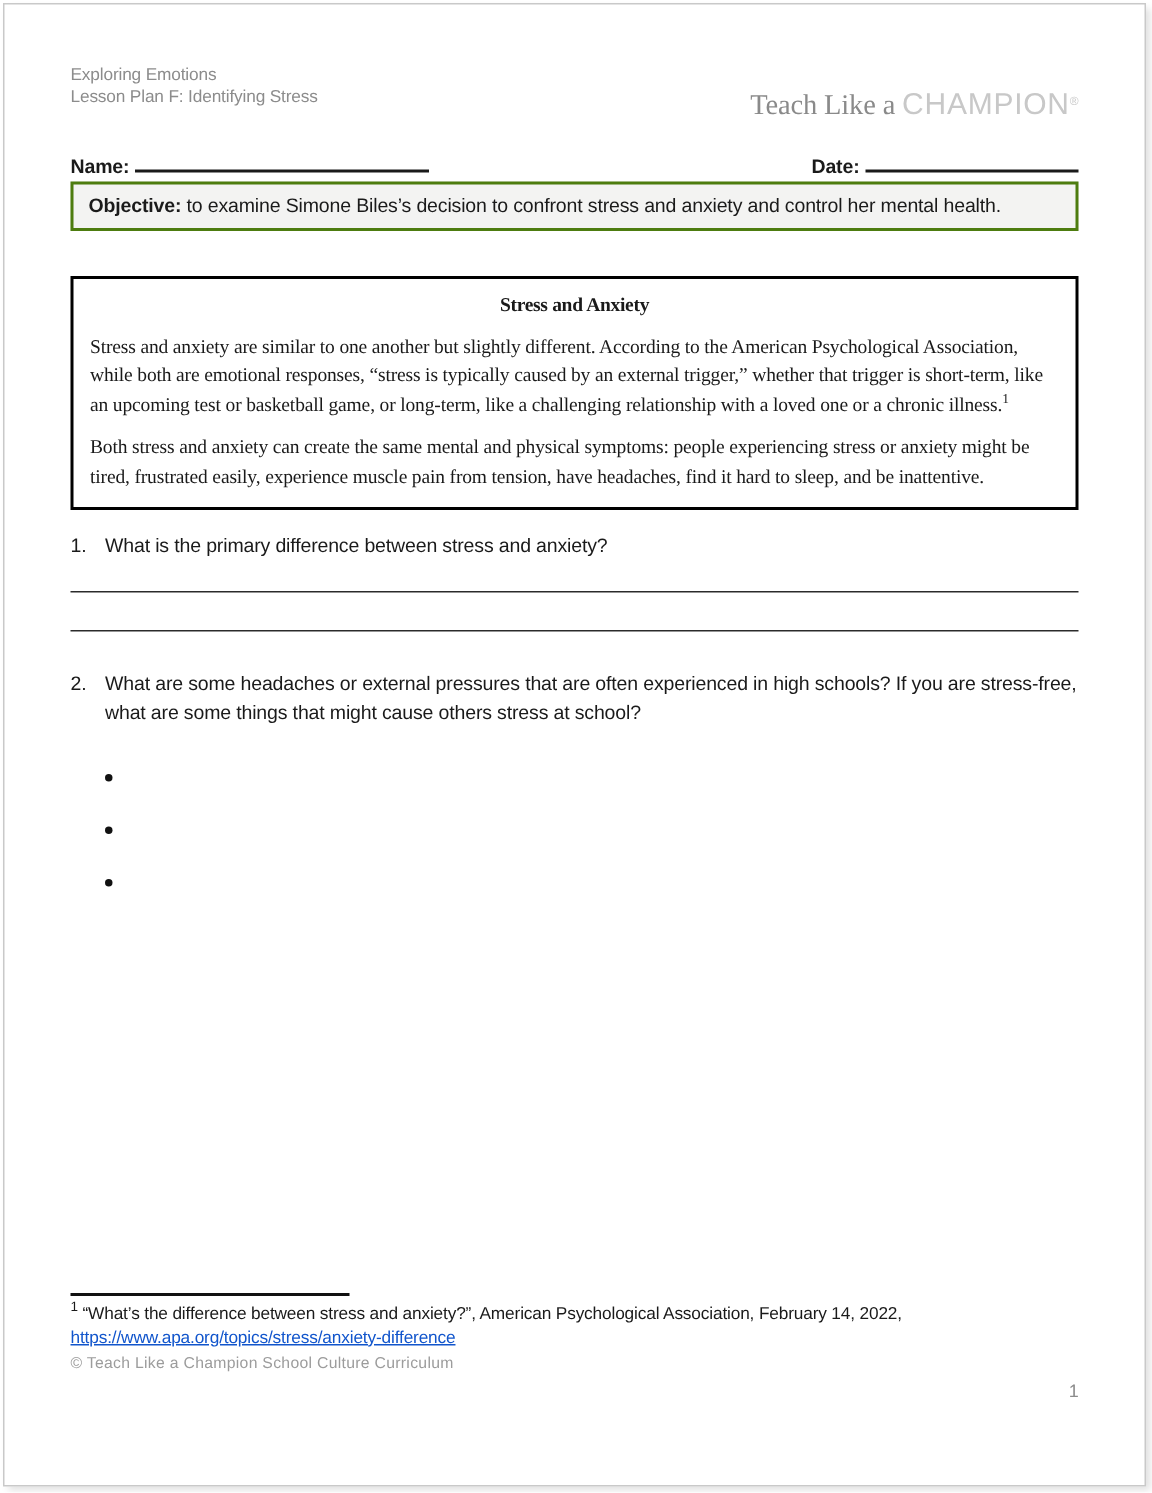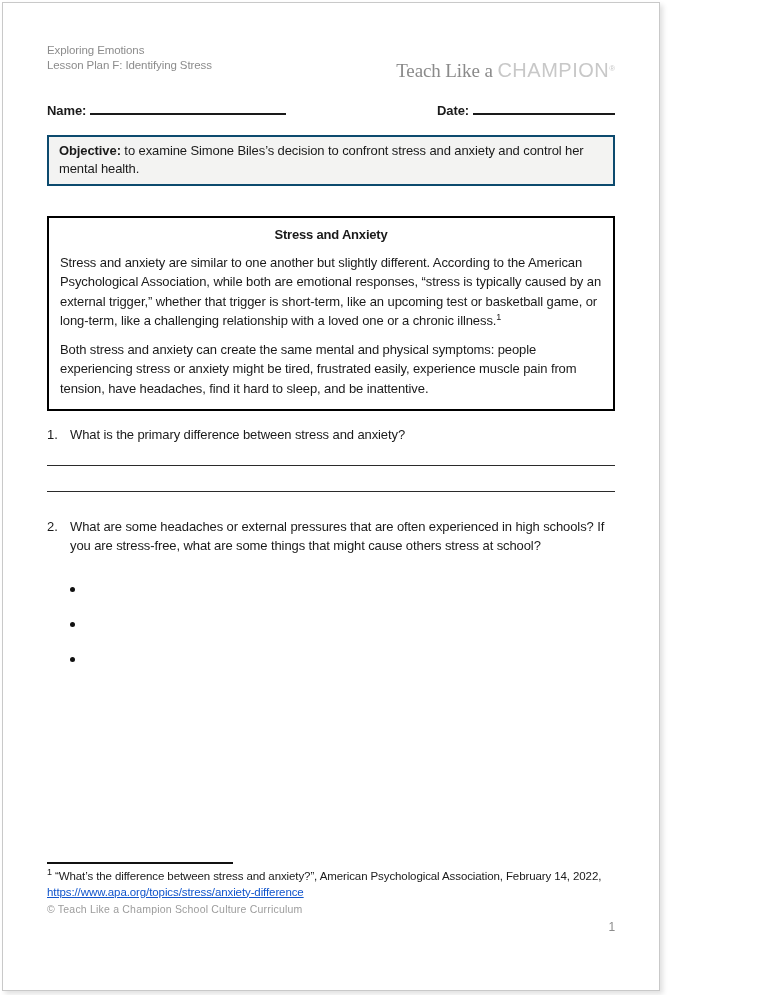--- a/index.html
+++ b/index.html
@@ -4,21 +4,21 @@
 <style>
   * { margin: 0; padding: 0; box-sizing: border-box; }
   html, body { background: #ffffff; }
   body {
     width: 768px; height: 995px;
     font-family: "Liberation Sans", sans-serif;
     color: #1a1a1a;
     overflow: hidden;
   }
   .page {
-    width: 658px; height: 989px;
+    width: 762px; height: 989px;
     margin: 2px;
     background: #ffffff;
     border: 1px solid #c9c9c9;
     box-shadow: 3px 3px 5px rgba(0,0,0,0.12);
     display: flex;
     flex-direction: column;
     padding: 0 44px;
     letter-spacing: -0.1px;
   }
   
@@ -60,36 +60,37 @@
   .doc-title {
     margin-top: 15px;
     text-align: center;
     font-size: 15.5px;
     font-weight: 700;
     font-style: italic;
     letter-spacing: -0.2px;
   }
   
   .objective-box {
-    margin-top: 17px;
-    border: 2px solid #0c4a6e;
+    margin-top: 3px;
+    border: 2px solid #4d7c0f;
     background: #f3f3f2;
     padding: 5px 10px 6px 10px;
     font-size: 13px;
     line-height: 18px;
   }
   .objective-box .obj-label { font-weight: 700; }
   
   .info-box {
     margin-top: 30px;
     border: 2px solid #000000;
     background: #ffffff;
     padding: 7px 11px 11px 11px;
     font-size: 13px;
     line-height: 19.5px;
+    font-family: Liberation Serif, serif;
   }
   .info-box h2 {
     text-align: center;
     font-size: 13px;
     font-weight: 700;
     margin-bottom: 8px;
     letter-spacing: -0.2px;
   }
   .info-box p { margin-bottom: 9px; }
   .info-box p:last-child { margin-bottom: 0; }

